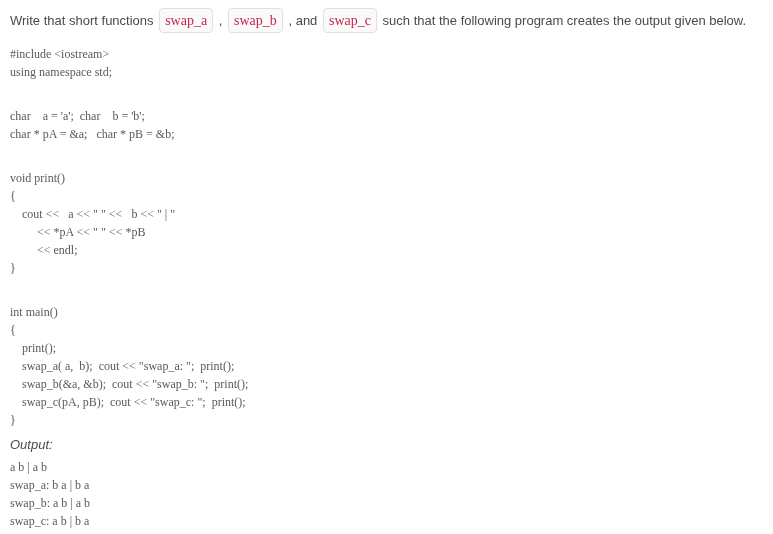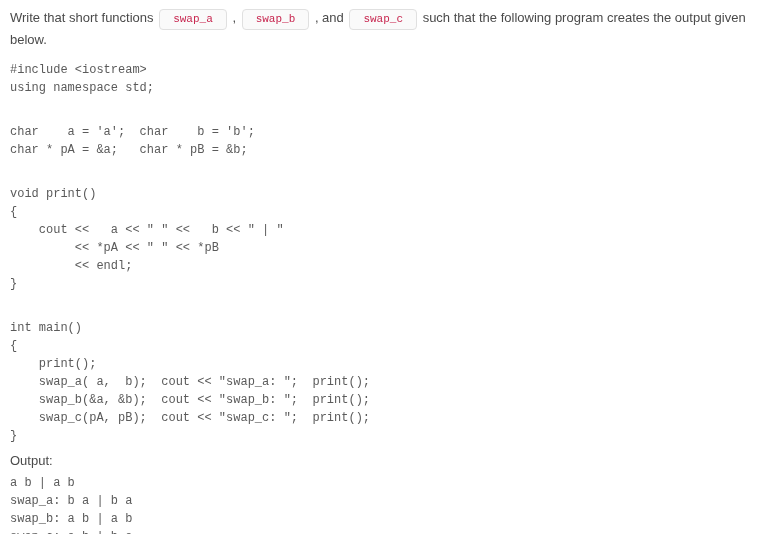--- a/index.html
+++ b/index.html
@@ -15,42 +15,43 @@
       font-size: 13px;
       color: #4a4a4a;
       padding: 8px 10px;
     }
     .intro {
       margin-bottom: 12px;
       line-height: 1.5;
     }
     .code-badge {
       display: inline-block;
-      font-family: Liberation Mono, monospace;
-      font-size: 11px;
+      font-family: Liberation Serif, serif;
+      font-size: 14px;
       color: #c7254e;
       background: #fafafa;
       border: 1px solid #e0e0e0;
       border-radius: 4px;
-      padding: 1px 13px;
+      padding: 1px 5px;
       margin: 0 2px;
     }
     pre {
-      font-family: Liberation Mono, monospace;
+      font-family: Liberation Serif, serif;
       font-size: 12px;
       color: #5a5a5a;
       white-space: pre;
       line-height: 1.5;
       margin-bottom: 4px;
     }
     .section-label {
       margin-top: 8px;
       margin-bottom: 6px;
       color: #4a4a4a;
       font-size: 13px;
+      font-style: italic;
     }
   </style>
 </head>
 <body>
 
 <div class="intro">
   <span>Write that short functions </span>
   <span class="code-badge">swap_a</span>
   <span>, </span>
   <span class="code-badge">swap_b</span>

